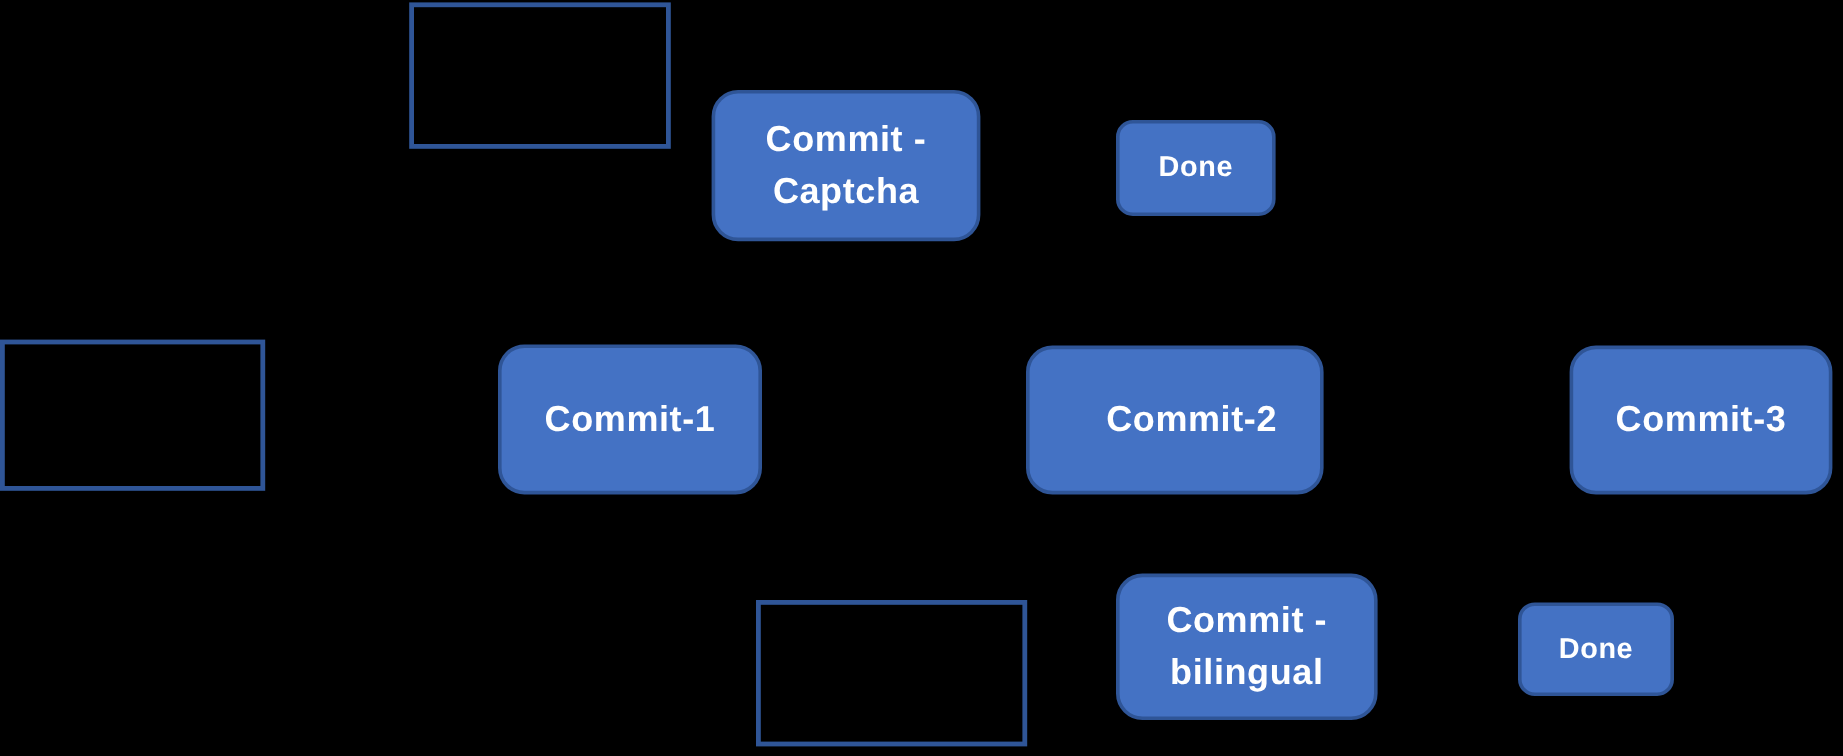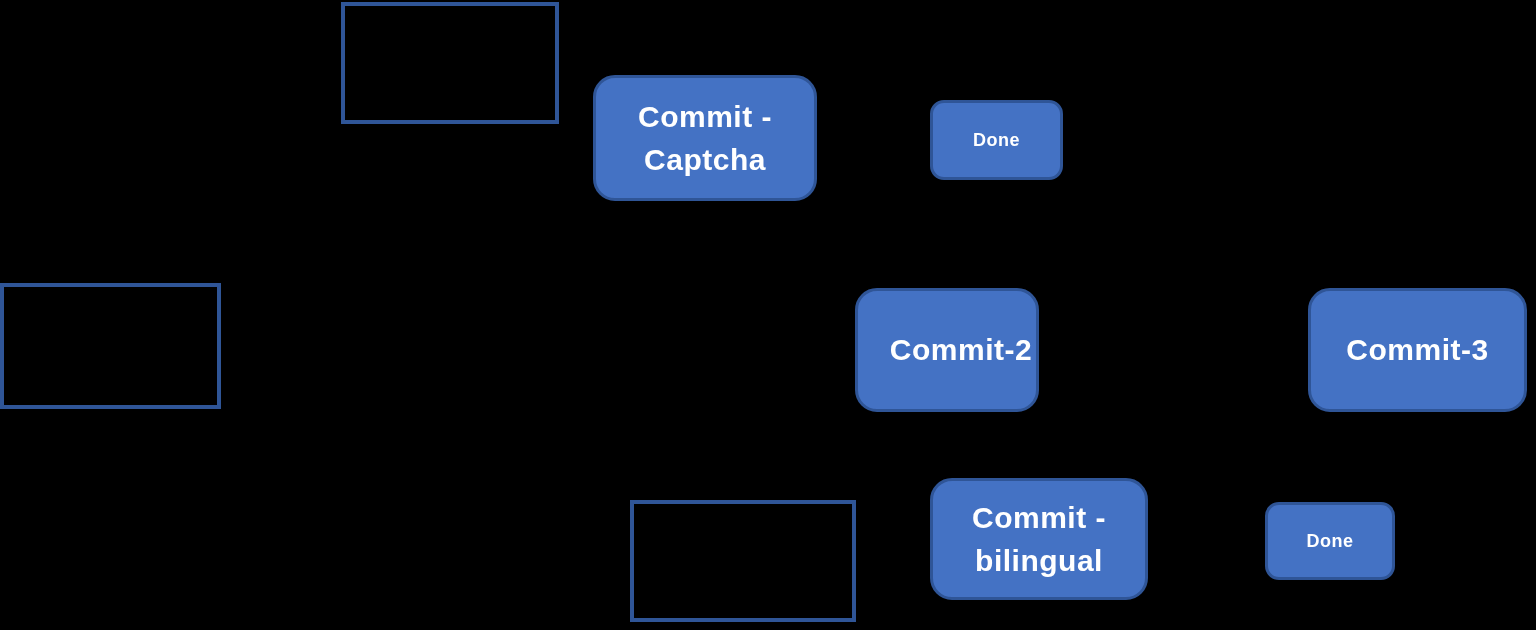--- a/index.html
+++ b/index.html
@@ -31,21 +31,21 @@
   }
   .node .label{
     color:var(--text);
     font-weight:bold;
     font-size:30px;
     line-height:1.45;
     white-space:pre-line;
     letter-spacing:0.5px;
   }
   .node.small{border-radius:14px;}
-  .node.small .label{font-size:18px;}
+  .node.small .label{font-size:24px;}
   .outline-rect{
     position:absolute;
     background:transparent;
     border:4px solid var(--outline-border);
   }
 </style>
 </head>
 <body>
 
 <div class="canvas">
@@ -58,22 +58,25 @@
 
   <div class="node" style="left:593px; top:75px; width:224px; height:126px;">
     <span class="label">Commit -
 Captcha</span>
   </div>
 
   <div class="node small" style="left:930px; top:100px; width:133px; height:80px;">
     <span class="label">Done</span>
   </div>
 
+  <div class="node" style="left:415px; top:287px; width:220px; height:125px;">
+    <span class="label">Commit-1</span>
+  </div>
 
-  <div class="node" style="left:855px; top:288px; width:184px; height:124px;padding-left:28px;">
+  <div class="node" style="left:855px; top:288px; width:248px; height:124px;padding-left:28px;">
     <span class="label">Commit-2</span>
   </div>
 
   <div class="node" style="left:1308px; top:288px; width:219px; height:124px;">
     <span class="label">Commit-3</span>
   </div>
 
   <div class="node" style="left:930px; top:478px; width:218px; height:122px;">
     <span class="label">Commit -
 bilingual</span>

